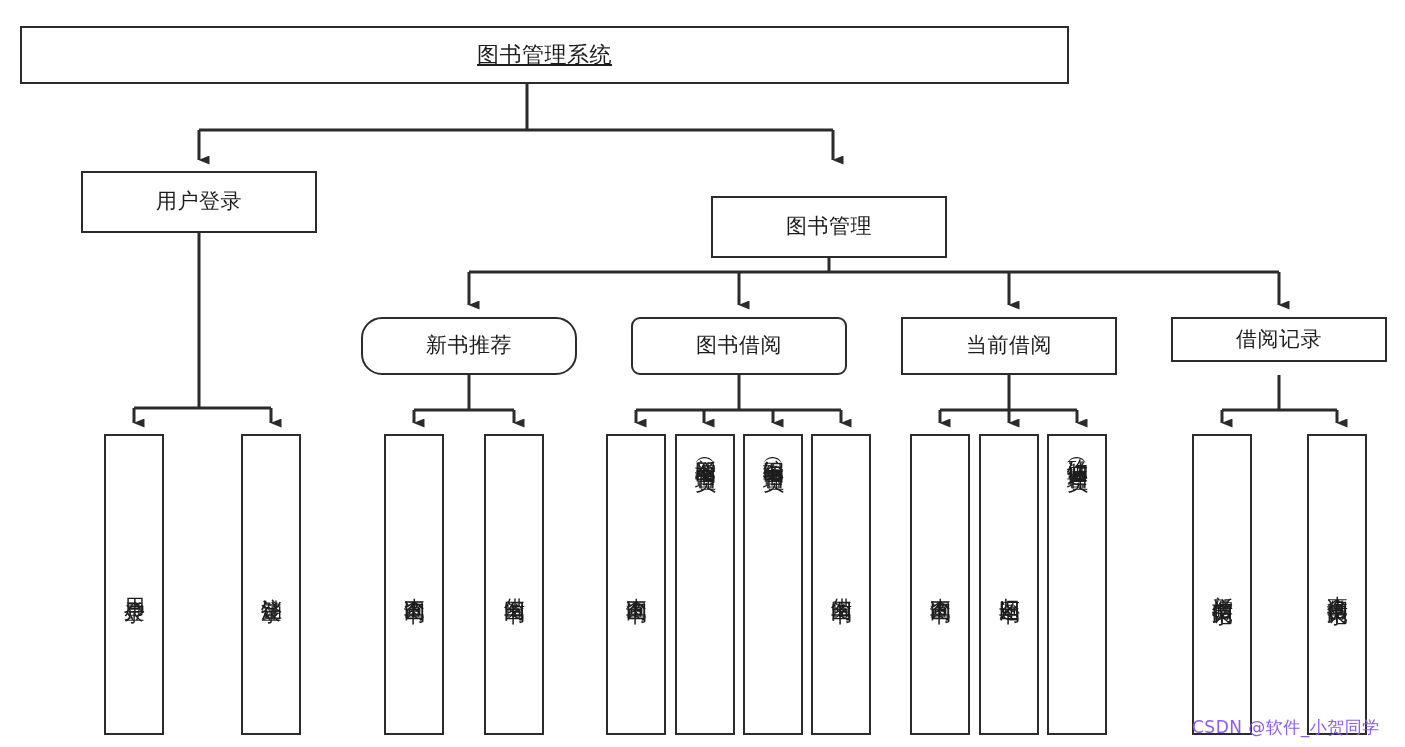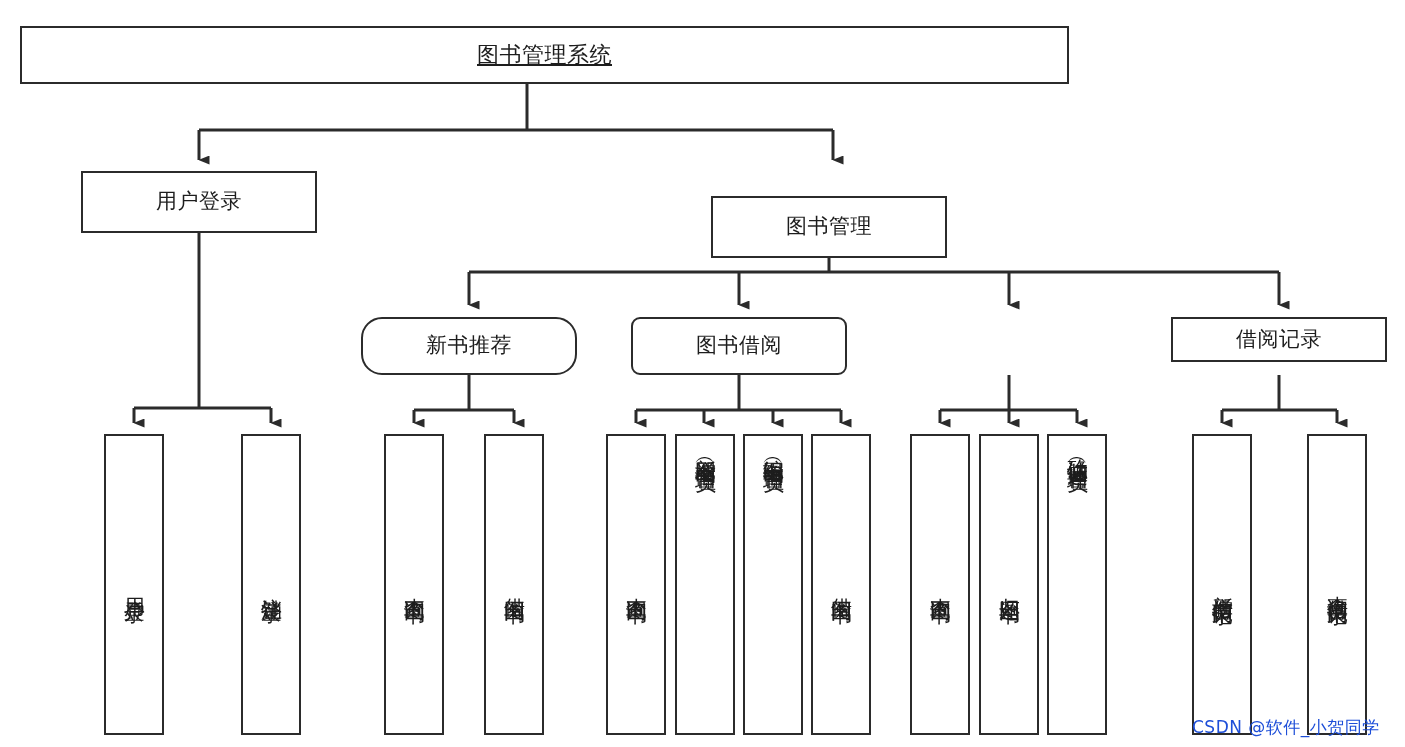--- a/index.html
+++ b/index.html
@@ -63,21 +63,21 @@
     letter-spacing: 2px;
     white-space: nowrap;
   }
   .node.vert.centered {
     align-items: center;
     padding-top: 0;
   }
   .watermark {
     position: absolute;
     font-size: 17px;
-    color: #1d4ed8;
+    color: #8b5cf6;
     white-space: nowrap;
     letter-spacing: 0.5px;
   }
 </style>
 </head>
 <body>
 
 <div id="canvas">
 
   <svg class="wires" viewBox="0 0 1405 747">
@@ -142,20 +142,23 @@
   <div class="node horiz" style="left:711px; top:171px; width:236px; height:62px;margin-top:25px;">
     <span class="label">图书管理</span>
   </div>
 
   <div class="node horiz" style="left:361px; top:317px; width:216px; height:58px;border-radius:21px;">
     <span class="label">新书推荐</span>
   </div>
   <div class="node horiz" style="left:631px; top:317px; width:216px; height:58px;border-radius:9px;">
     <span class="label">图书借阅</span>
   </div>
+  <div class="node horiz" style="left:901px; top:317px; width:216px; height:58px;">
+    <span class="label">当前借阅</span>
+  </div>
   <div class="node horiz" style="left:1171px; top:317px; width:216px; height:45px;">
     <span class="label">借阅记录</span>
   </div>
 
   <div class="node vert centered" style="left:104px; top:434px; width:60px; height:301px;">
     <span class="label">用户登录</span>
   </div>
   <div class="node vert centered" style="left:241px; top:434px; width:60px; height:301px;">
     <span class="label">注销登录</span>
   </div>

